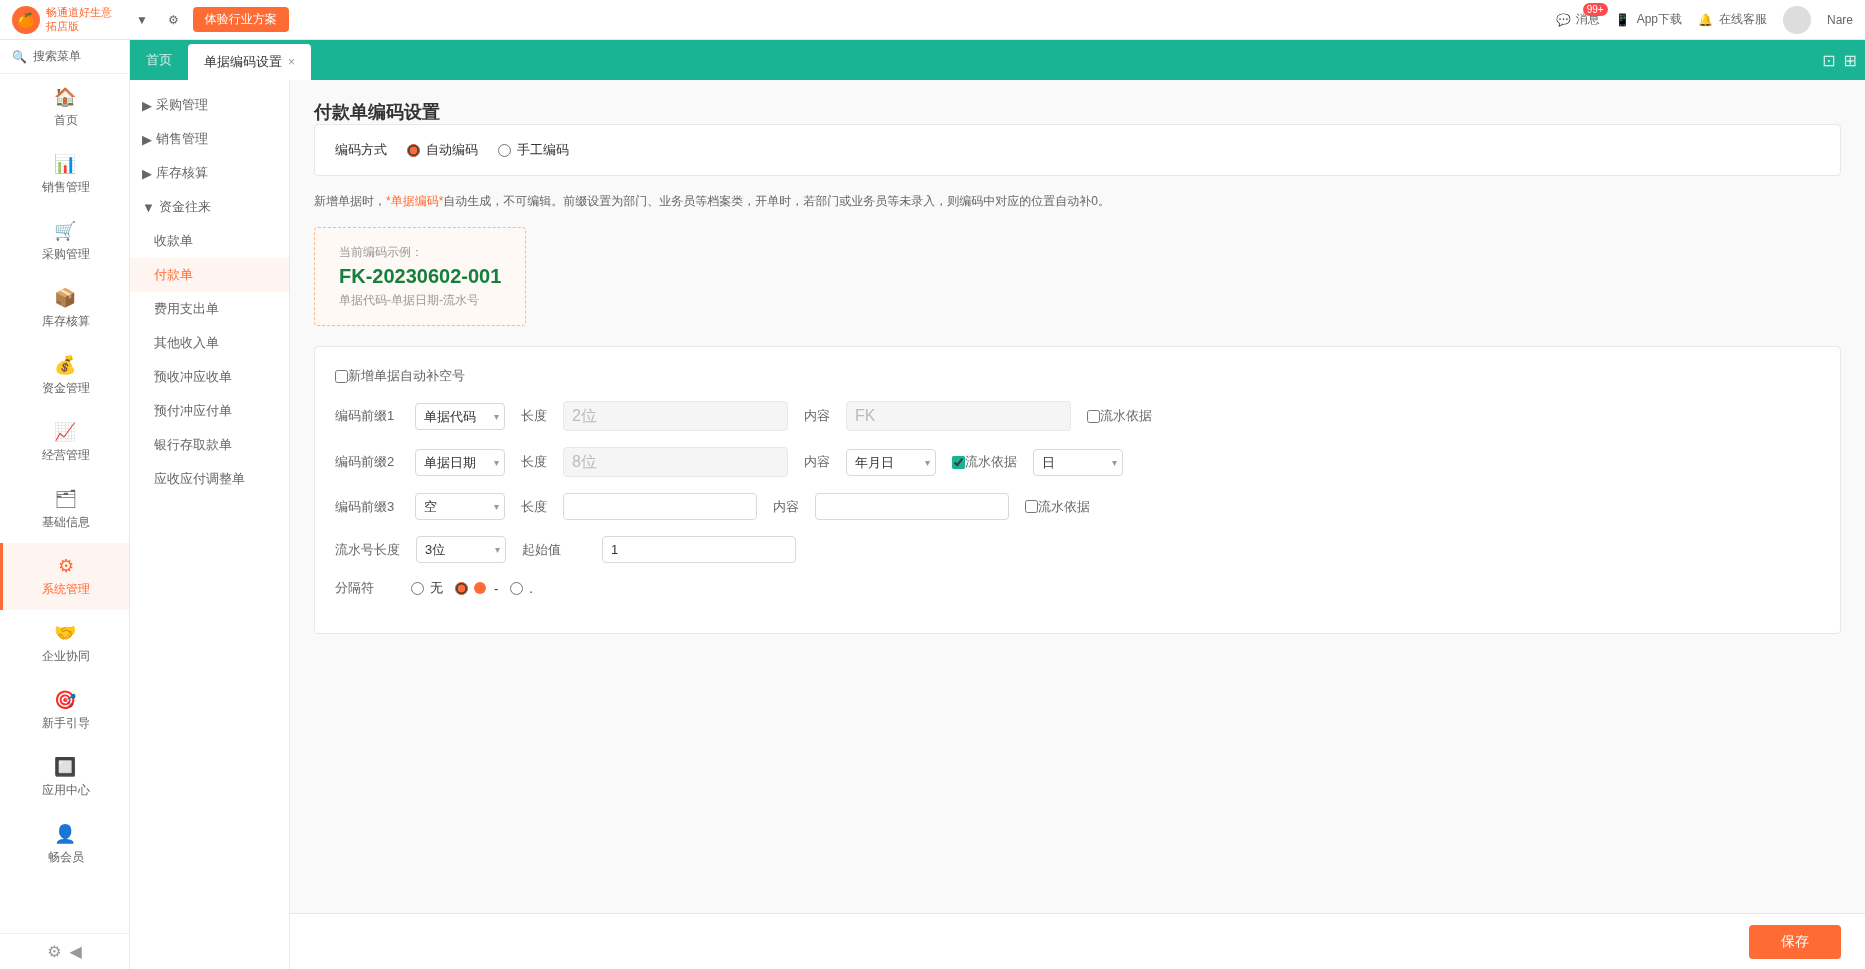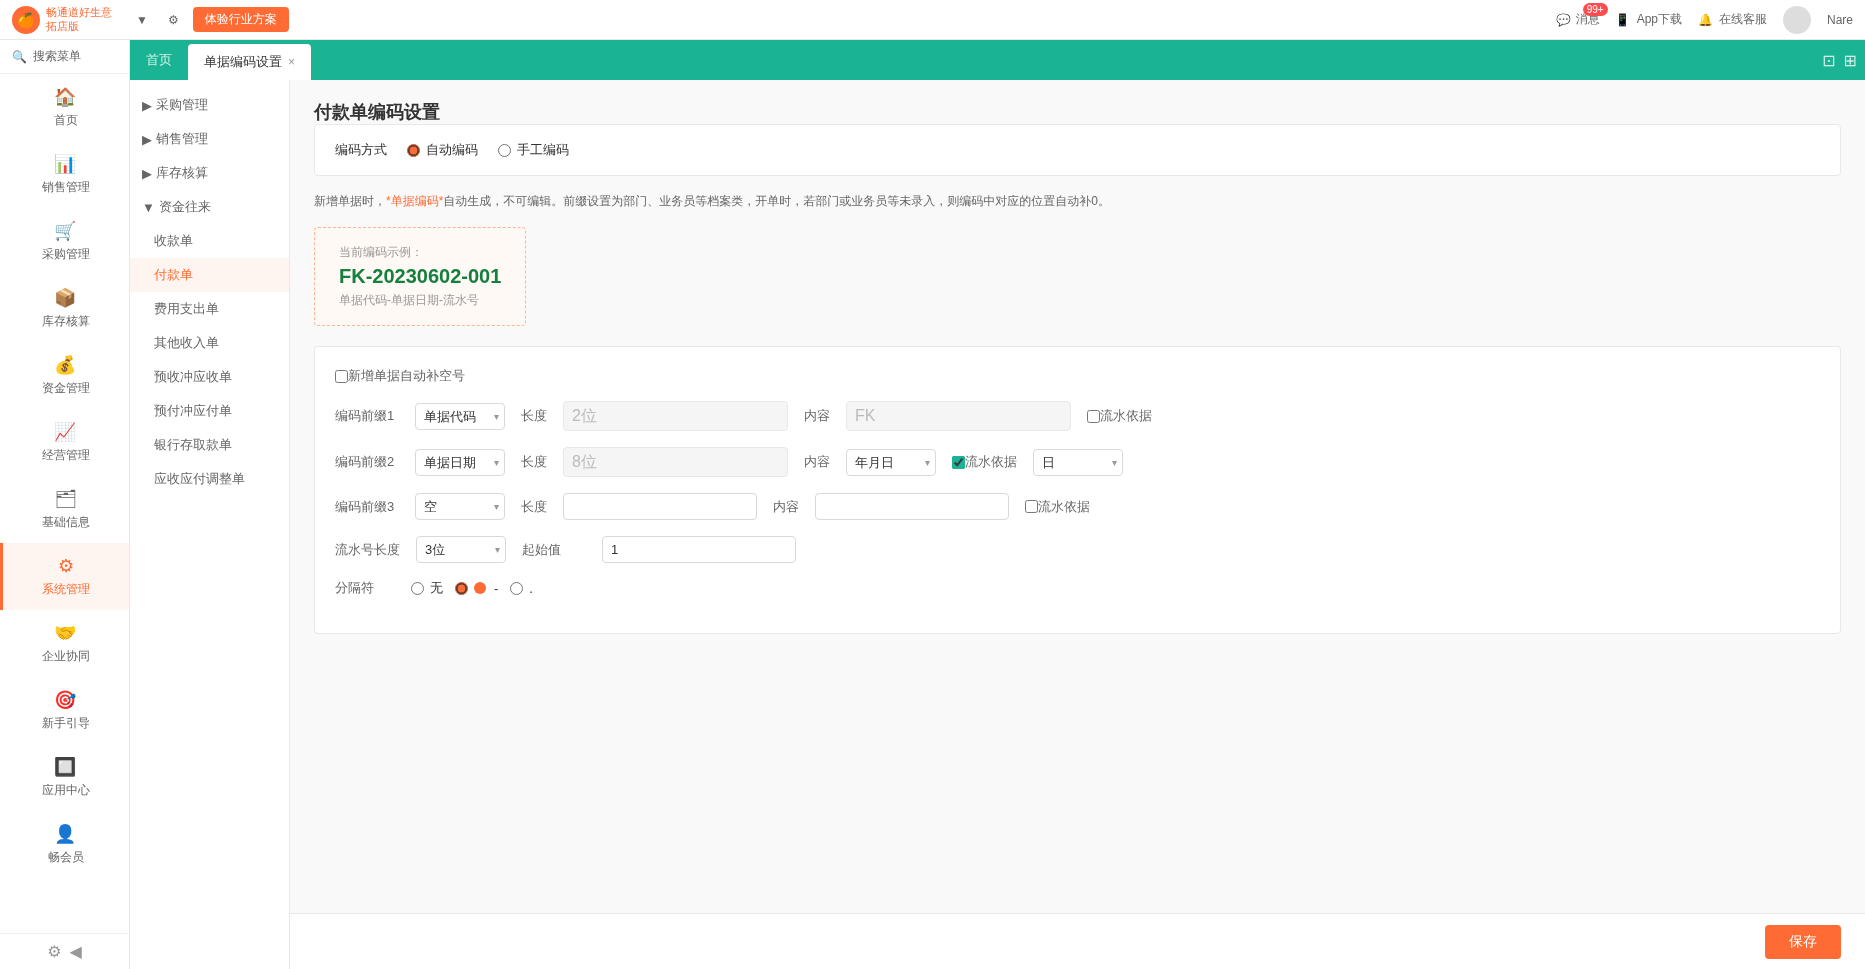--- a/index.html
+++ b/index.html
@@ -81,21 +81,21 @@
     .form-input { border: 1px solid #d9d9d9; border-radius: 4px; padding: 5px 8px; font-size: 13px; color: #333; min-width: 60px; }
     .form-input-disabled { background: #f5f5f5; color: #bbb; border: 1px solid #e8e8e8; border-radius: 4px; padding: 5px 8px; font-size: 16px; min-width: 60px; }
     .checkbox-label { display: flex; align-items: center; font-size: 13px; color: #666; cursor: pointer; }
     .checkbox-label input { accent-color: #1ab394; }
     .length-label { font-size: 13px; color: #666; }
     .content-label { font-size: 13px; color: #666; }
     .separator-row { display: flex; align-items: center; gap: 12px; margin-bottom: 16px; }
 
     
     .bottom-bar { height: 56px; background: #fff; border-top: 1px solid #e8e8e8; display: flex; align-items: center; justify-content: flex-end; padding: 0 24px; flex-shrink: 0; }
-    .save-btn { background: #ff6b35; color: white; border: none; border-radius: 4px; padding: 8px 24px; font-size: 14px; cursor: pointer; }
+    .save-btn { background: #ff6b35; color: white; border: none; border-radius: 4px; padding: 8px 32px; font-size: 14px; cursor: pointer; }
 
     .checkbox-orange { accent-color: #ff6b35; }
     .checkbox-teal { accent-color: #1ab394; }
     .inline-flex { display: inline-flex; align-items: center; gap: 6px; }
   </style>
 </head>
 <body>
 
 <div class="top-bar">
   <div class="top-bar-left">

